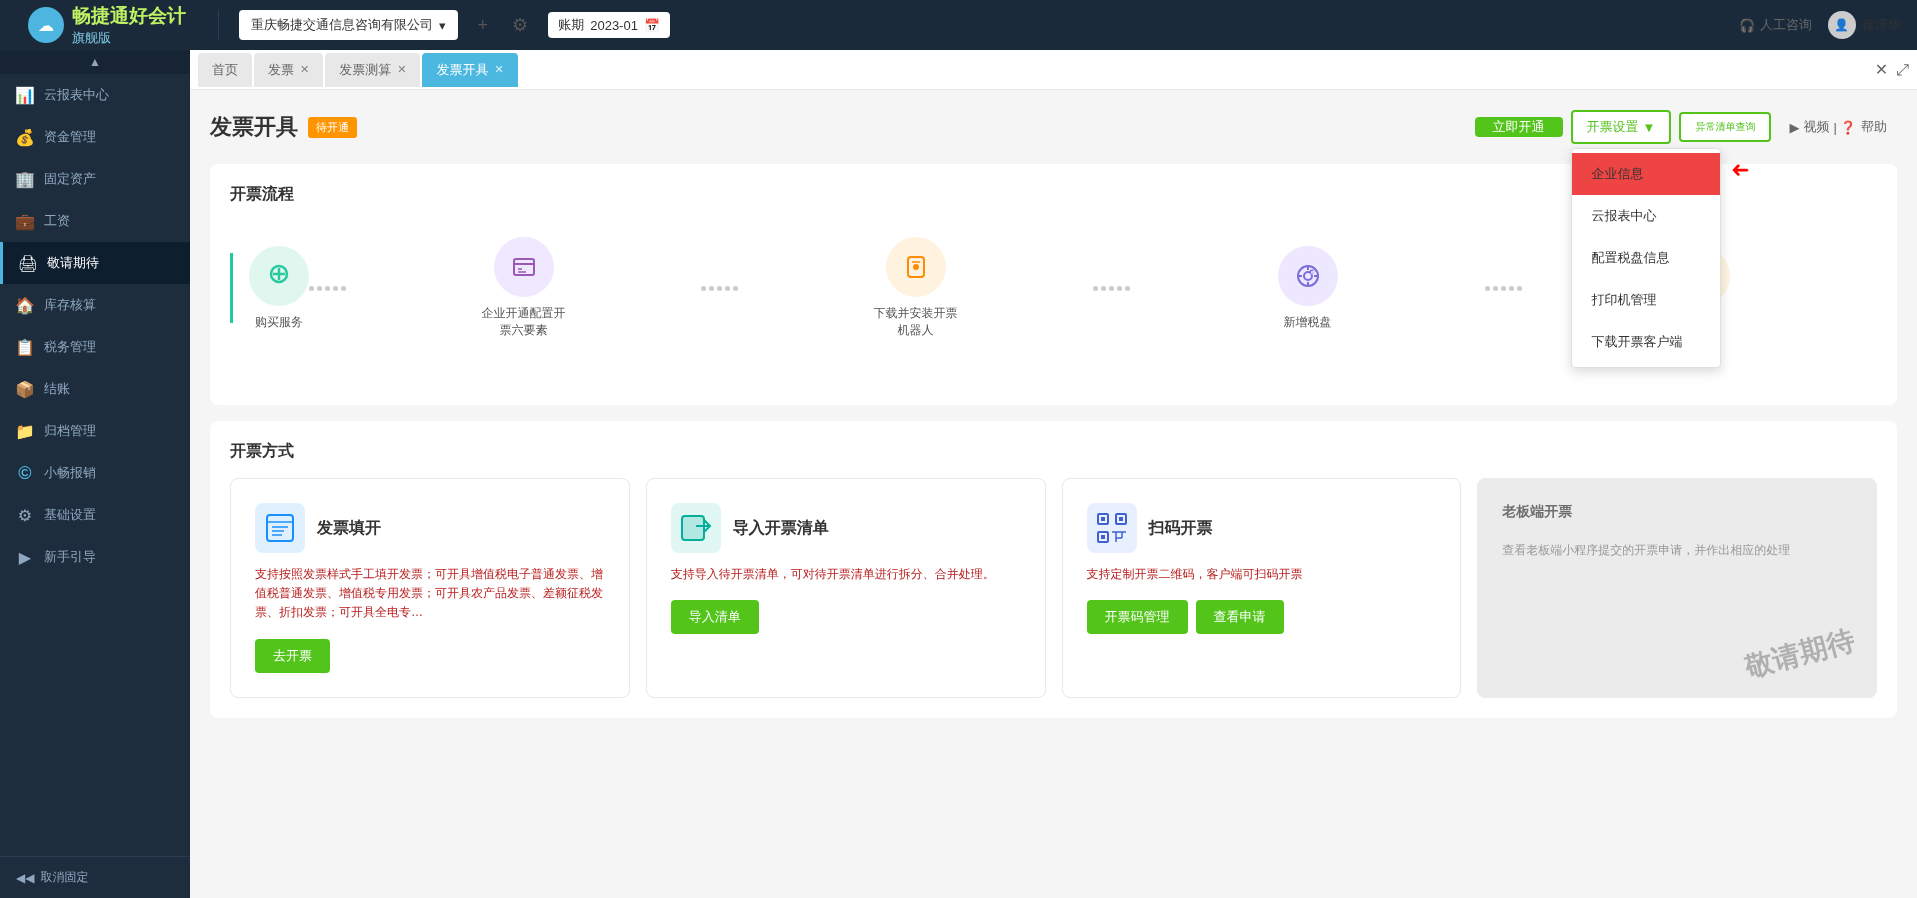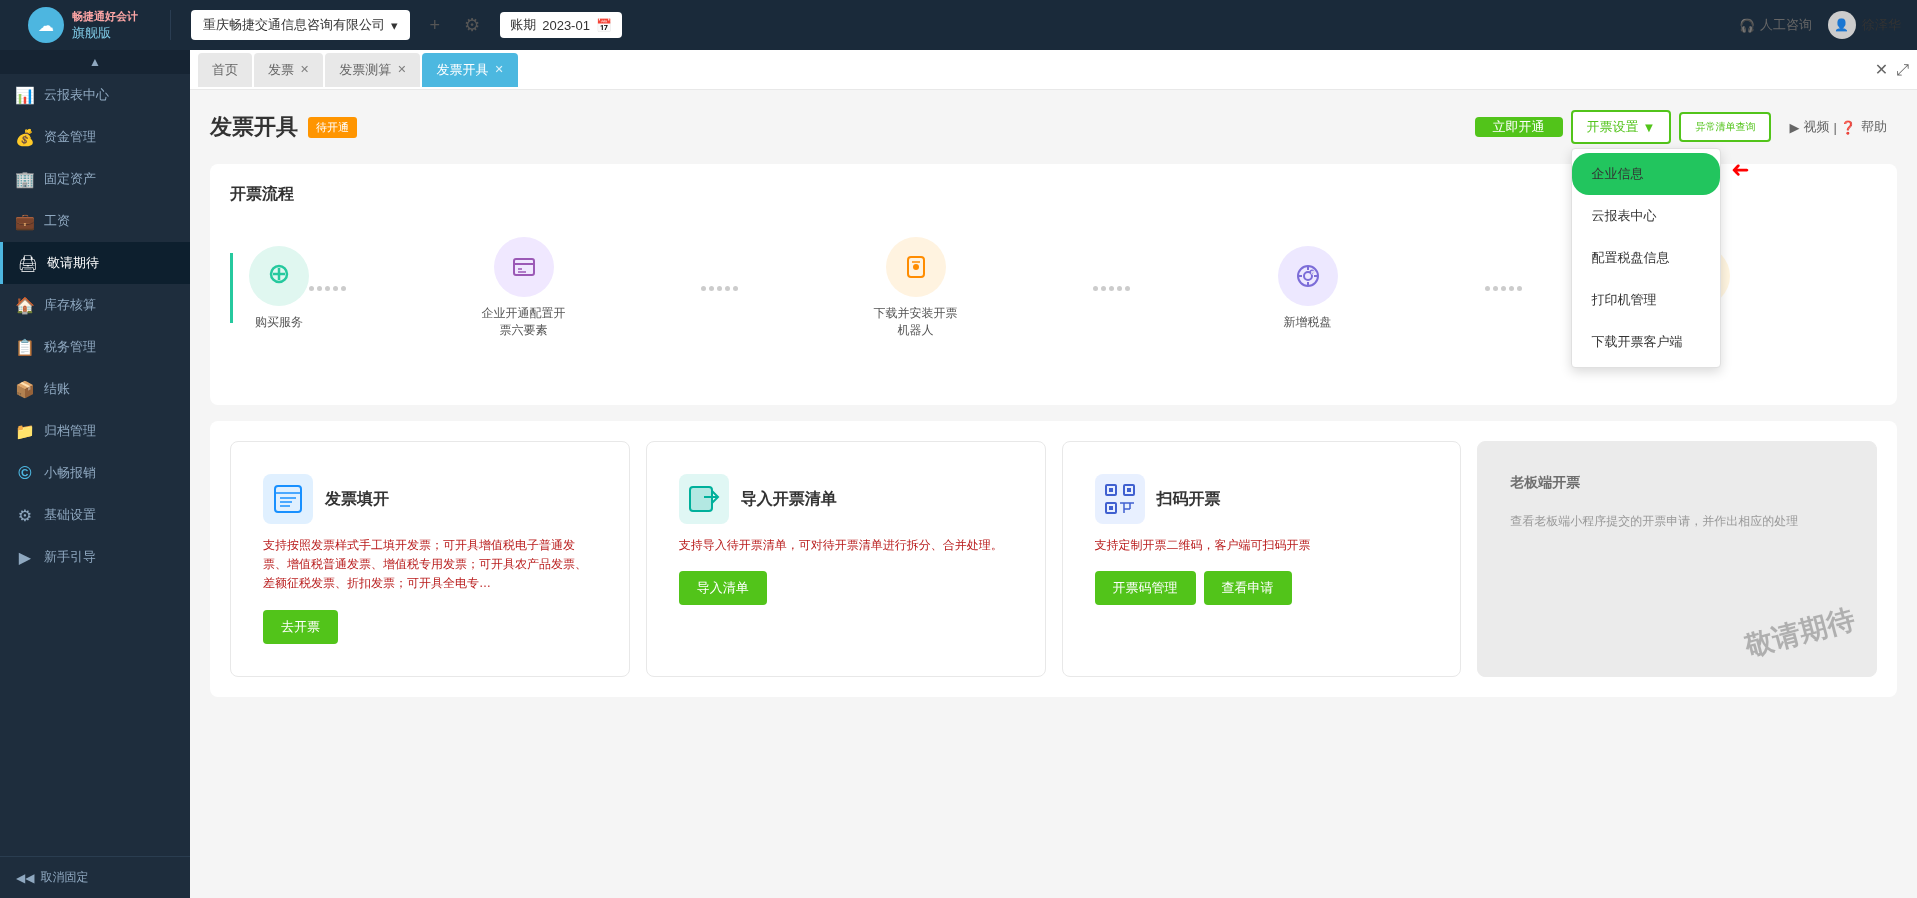--- a/index.html
+++ b/index.html
@@ -50,41 +50,41 @@
     .status-badge { background: #ff9500; color: white; font-size: 11px; padding: 3px 8px; border-radius: 3px; }
     .header-actions { display: flex; align-items: center; gap: 8px; position: relative; }
     .btn-primary { background: #52c41a; color: white; border: none; padding: 1px 18px; border-radius: 4px; cursor: pointer; font-size: 13px; }
     .btn-setting { background: white; color: #52c41a; border: 2px solid #52c41a; padding: 6px 14px; border-radius: 4px; cursor: pointer; font-size: 13px; display: flex; align-items: center; gap: 4px; }
     .btn-abnormal { background: white; color: #52c41a; border: 2px solid #52c41a; padding: 6px 14px; border-radius: 4px; cursor: pointer; font-size: 10px; }
     .btn-help { display: flex; align-items: center; gap: 4px; color: #666; font-size: 13px; cursor: pointer; padding: 6px 10px; }
 
     
     .dropdown-menu { position: absolute; top: 38px; left: 0; background: white; border: 1px solid #e0e0e0; border-radius: 4px; box-shadow: 0 4px 12px rgba(0,0,0,0.15); z-index: 100; min-width: 150px; }
     .dropdown-item { padding: 12px 20px; color: #333; cursor: pointer; font-size: 13px; white-space: nowrap; }
-    .dropdown-item.highlighted { background: #22c55e; color: #333; border-radius: 17px; }
+    .dropdown-item.highlighted { background: #ef4444; color: #333; }
 
     
     .section-title { font-size: 16px; font-weight: bold; color: #333; margin-bottom: 16px; }
 
     
     .flow-steps { display: flex; align-items: center; gap: 0; margin-bottom: 30px; background: white; padding: 24px 20px; border-radius: 8px; }
     .flow-step { display: flex; flex-direction: column; align-items: center; gap: 8px; flex: 1; }
     .step-icon { width: 60px; height: 60px; border-radius: 50%; display: flex; align-items: center; justify-content: center; font-size: 28px; }
     .step-icon.teal { background: #e0f7f0; color: #26c99e; }
     .step-icon.purple { background: #f0e8ff; color: #9b59b6; }
     .step-icon.orange { background: #fff3e0; color: #ff8c00; }
     .step-icon.violet { background: #ede8ff; color: #7c6dd8; }
     .step-icon.light-orange { background: #fff5e0; color: #ffa500; }
     .step-label { font-size: 12px; color: #555; text-align: center; max-width: 90px; }
     .step-connector-dots { display: flex; gap: 3px; flex-shrink: 0; }
     .dot { width: 5px; height: 5px; background: #ccc; border-radius: 50%; }
 
     
     .methods-grid { display: grid; grid-template-columns: repeat(4, 1fr); gap: 16px; }
-    .method-card { background: white; border-radius: 8px; padding: 32px; border: 1px solid #e8e8e8; }
+    .method-card { background: white; border-radius: 8px; padding: 24px; border: 1px solid #e8e8e8; }
     .method-card.disabled { background: #f0f0f0; opacity: 0.85; }
     .method-header { display: flex; align-items: center; gap: 12px; margin-bottom: 12px; }
     .method-icon { width: 50px; height: 50px; border-radius: 8px; display: flex; align-items: center; justify-content: center; font-size: 28px; }
     .method-icon.blue { background: #e0f0ff; color: #1890ff; }
     .method-icon.teal-btn { background: #e0f7f4; color: #00b09b; }
     .method-icon.scan { background: #e8f0ff; color: #4060d0; }
     .method-title { font-size: 16px; font-weight: bold; color: #333; }
     .method-desc { font-size: 12px; color: #b91c1c; line-height: 1.6; margin-bottom: 16px; }
     .method-title-disabled { font-size: 14px; font-weight: bold; color: #555; margin-bottom: 8px; }
     .method-desc-disabled { font-size: 12px; color: #888; line-height: 1.6; margin-bottom: 12px; }
@@ -99,21 +99,21 @@
   </style>
 </head>
 <body>
 
 <div class="app">
 
   <div class="top-bar">
     <div class="logo-area">
       <div class="logo-icon">☁</div>
       <div>
-        <div style="color:#fca5a5;font-size:11px;font-weight:bold;">畅捷通好会计</div>
+        <div style="color:#bef264;font-size:19px;font-weight:bold;">畅捷通好会计</div>
         <div style="color:#7ec8e3;font-size:13px;">旗舰版</div>
       </div>
     </div>
 
     <div style="width:1px;height:30px;background:#2a3d52;margin:0 4px;"></div>
 
     <div class="company-selector">
       <span>重庆畅捷交通信息咨询有限公司</span>
       <span>▾</span>
     </div>
@@ -354,20 +354,21 @@
                     <line x1="10" y1="18" x2="14" y2="18" stroke="#ffa500" stroke-width="1.5"></line>
                     <circle cx="20" cy="18" r="2.5" fill="#ffa500" opacity="0.5"></circle>
                   </svg>
               </div>
               <span class="step-label">去开票</span>
             </div>
           </div>
         </div>
 
         <div class="section-block">
+          <div class="section-title">开票方式</div>
           <div class="methods-grid">
 
             <div class="method-card">
               <div class="method-header">
                 <div class="method-icon blue">
                   <svg width="36" height="36" viewBox="0 0 36 36">
                       <rect x="5" y="5" width="26" height="26" rx="3" fill="none" stroke="#1890ff" stroke-width="2"></rect>
                       <line x1="5" y1="12" x2="31" y2="12" stroke="#1890ff" stroke-width="1.5"></line>
                       <line x1="10" y1="17" x2="26" y2="17" stroke="#1890ff" stroke-width="1.5"></line>
                       <line x1="10" y1="21" x2="22" y2="21" stroke="#1890ff" stroke-width="1.5"></line>

